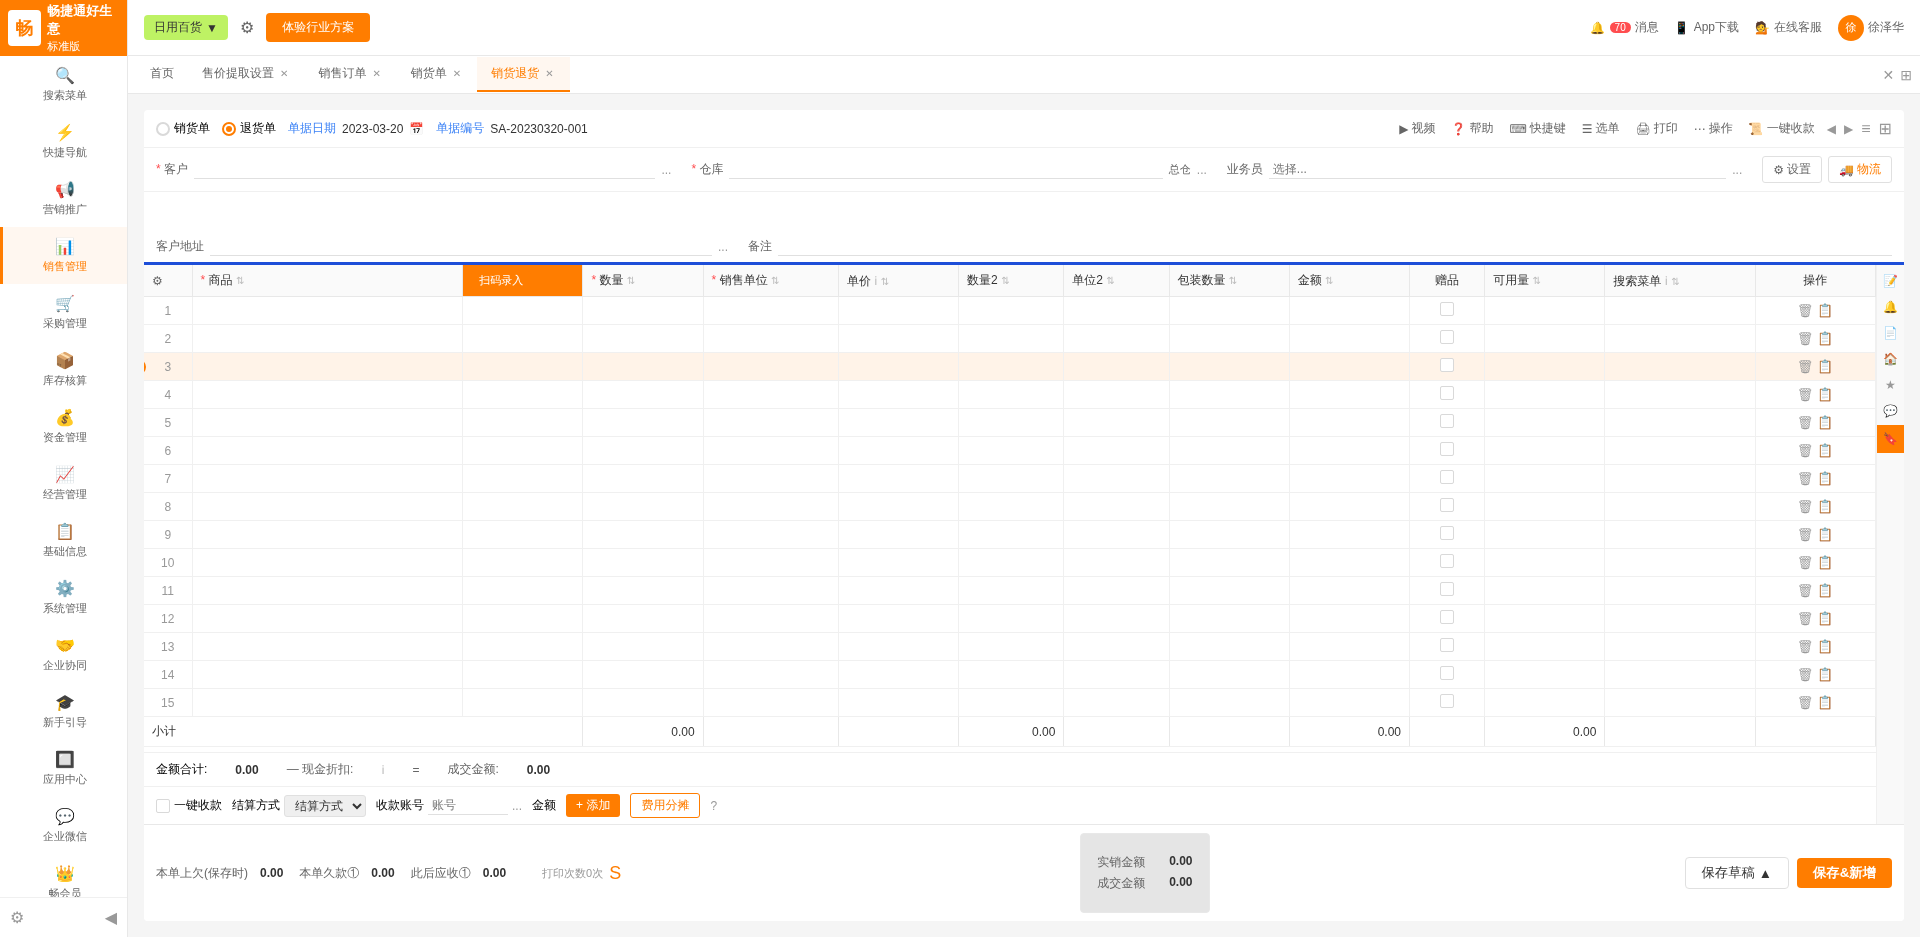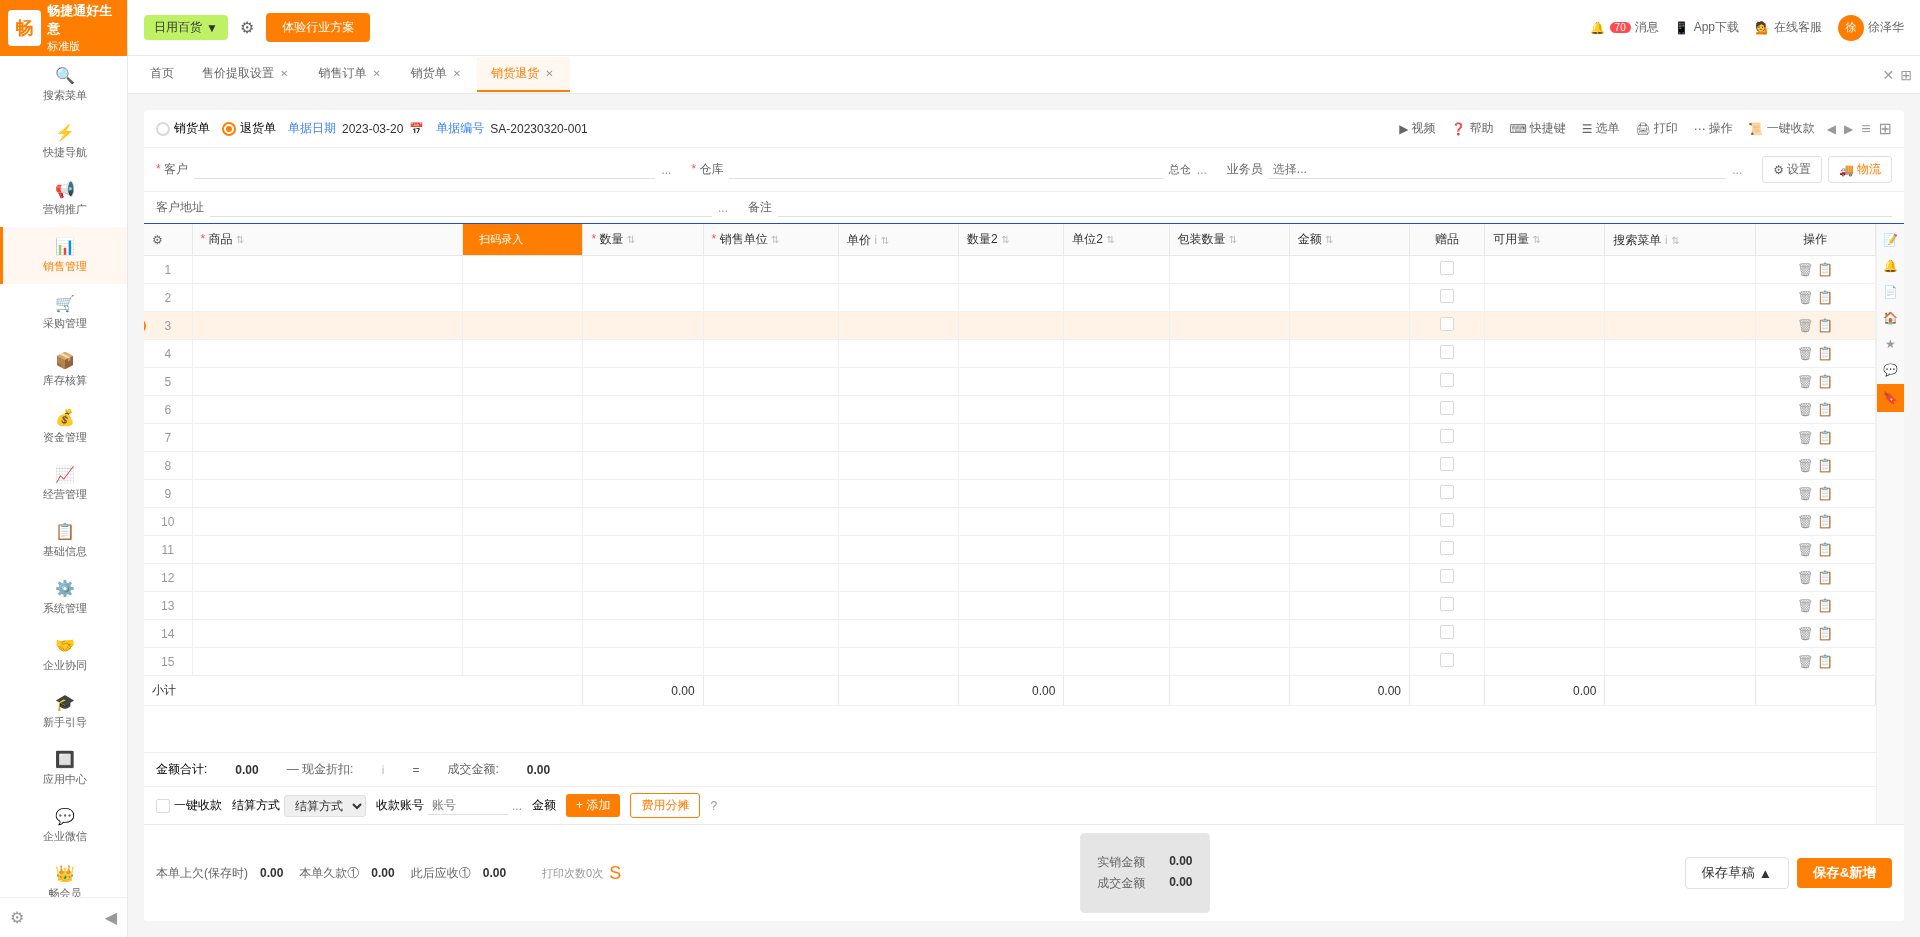--- a/index.html
+++ b/index.html
@@ -52,21 +52,21 @@
     .field-value { color: #333; }
     .toolbar-right { margin-left: auto; display: flex; align-items: center; gap: 8px; }
     .toolbar-icon-btn { display: flex; align-items: center; gap: 3px; color: #666; cursor: pointer; font-size: 12px; padding: 2px 4px; }
 
     
     .form-row { display: flex; align-items: center; padding: 8px 12px; gap: 20px; border-bottom: 1px solid #f0f0f0; flex-shrink: 0; }
     .form-field { display: flex; align-items: center; gap: 6px; flex: 1; min-width: 200px; }
     .form-field label { color: #666; white-space: nowrap; }
     .form-input { flex: 1; border: none; border-bottom: 1px solid #e0e0e0; padding: 2px 4px; font-size: 12px; color: #333; outline: none; min-width: 80px; }
     .form-dots { color: #999; cursor: pointer; }
-    .form-row2 { display: flex; align-items: center; padding: 6px 12px; gap: 20px; border-bottom: 1px solid #1d4ed8; flex-shrink: 0; }
+    .form-row2 { display: flex; align-items: center; padding: 6px 12px; gap: 20px; border-bottom: 3px solid #1d4ed8; flex-shrink: 0; margin-top: 39px; }
     .content-wrapper { display: flex; flex: 1; overflow: hidden; position: relative; }
     .content-main { flex: 1; overflow: hidden; display: flex; flex-direction: column; }
     .right-panel { width: 28px; background: #f9f9f9; border-left: 1px solid #f0f0f0; display: flex; flex-direction: column; align-items: center; padding-top: 4px; gap: 2px; flex-shrink: 0; }
     .right-panel-icon { width: 24px; height: 24px; display: flex; align-items: center; justify-content: center; color: #999; cursor: pointer; font-size: 12px; }
 
     
     .table-wrapper { flex: 1; overflow: auto; }
     table { width: 100%; border-collapse: collapse; font-size: 12px; }
     table thead tr { background: #fafafa; }
     table th { padding: 6px 8px; text-align: left; border-bottom: 1px solid #e8e8e8; border-right: 1px solid #e8e8e8; color: #333; font-weight: normal; white-space: nowrap; position: sticky; top: 0; background: #fafafa; z-index: 1; }

